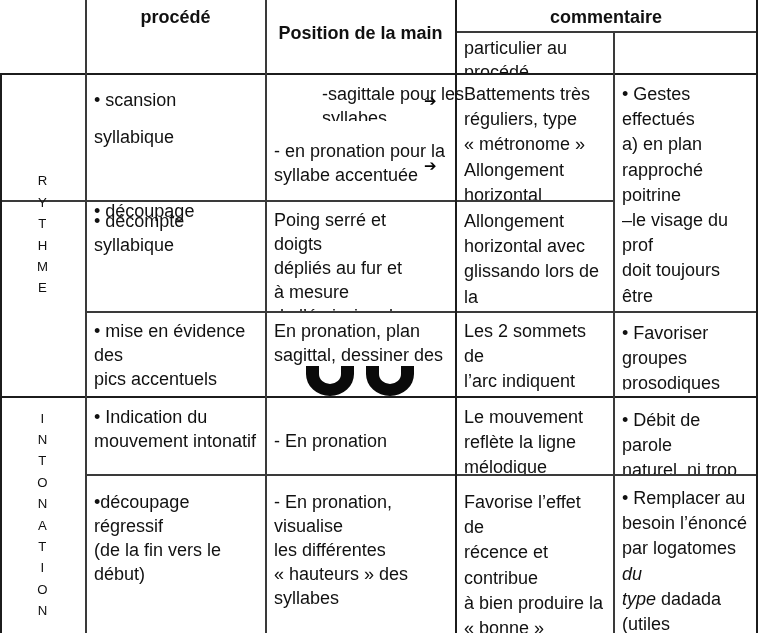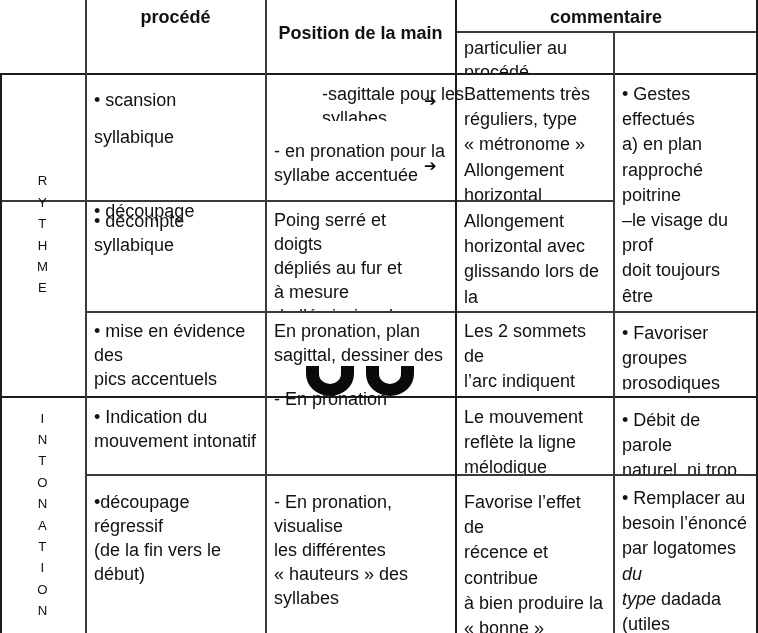--- a/index.html
+++ b/index.html
@@ -221,21 +221,21 @@
     <span>A</span>
     <span>T</span>
     <span>I</span>
     <span>O</span>
     <span>N</span>
   </div>
 
   <div class="cell" style="left:85px; top:396px; width:180px; height:78px; padding-top:9px;">• Indication du
 mouvement intonatif</div>
 
-  <div class="cell" style="left:265px; top:378px; width:190px; height:84px; padding-top:9px;">- En pronation</div>
+  <div class="cell" style="left:265px; top:420px; width:190px; height:84px; padding-top:9px;">- En pronation</div>
 
   <div class="cell" style="left:455px; top:396px; width:158px; height:78px; padding-top:9px; line-height:1.40;">Le mouvement
 reflète la ligne
 mélodique générale</div>
 
   <div class="cell" style="left:85px; top:474px; width:180px; height:159px; padding-top:16px;">•découpage régressif
 (de la fin vers le début)</div>
 
   <div class="cell" style="left:265px; top:474px; width:190px; height:159px; padding-top:16px;">- En pronation, visualise
 les différentes

